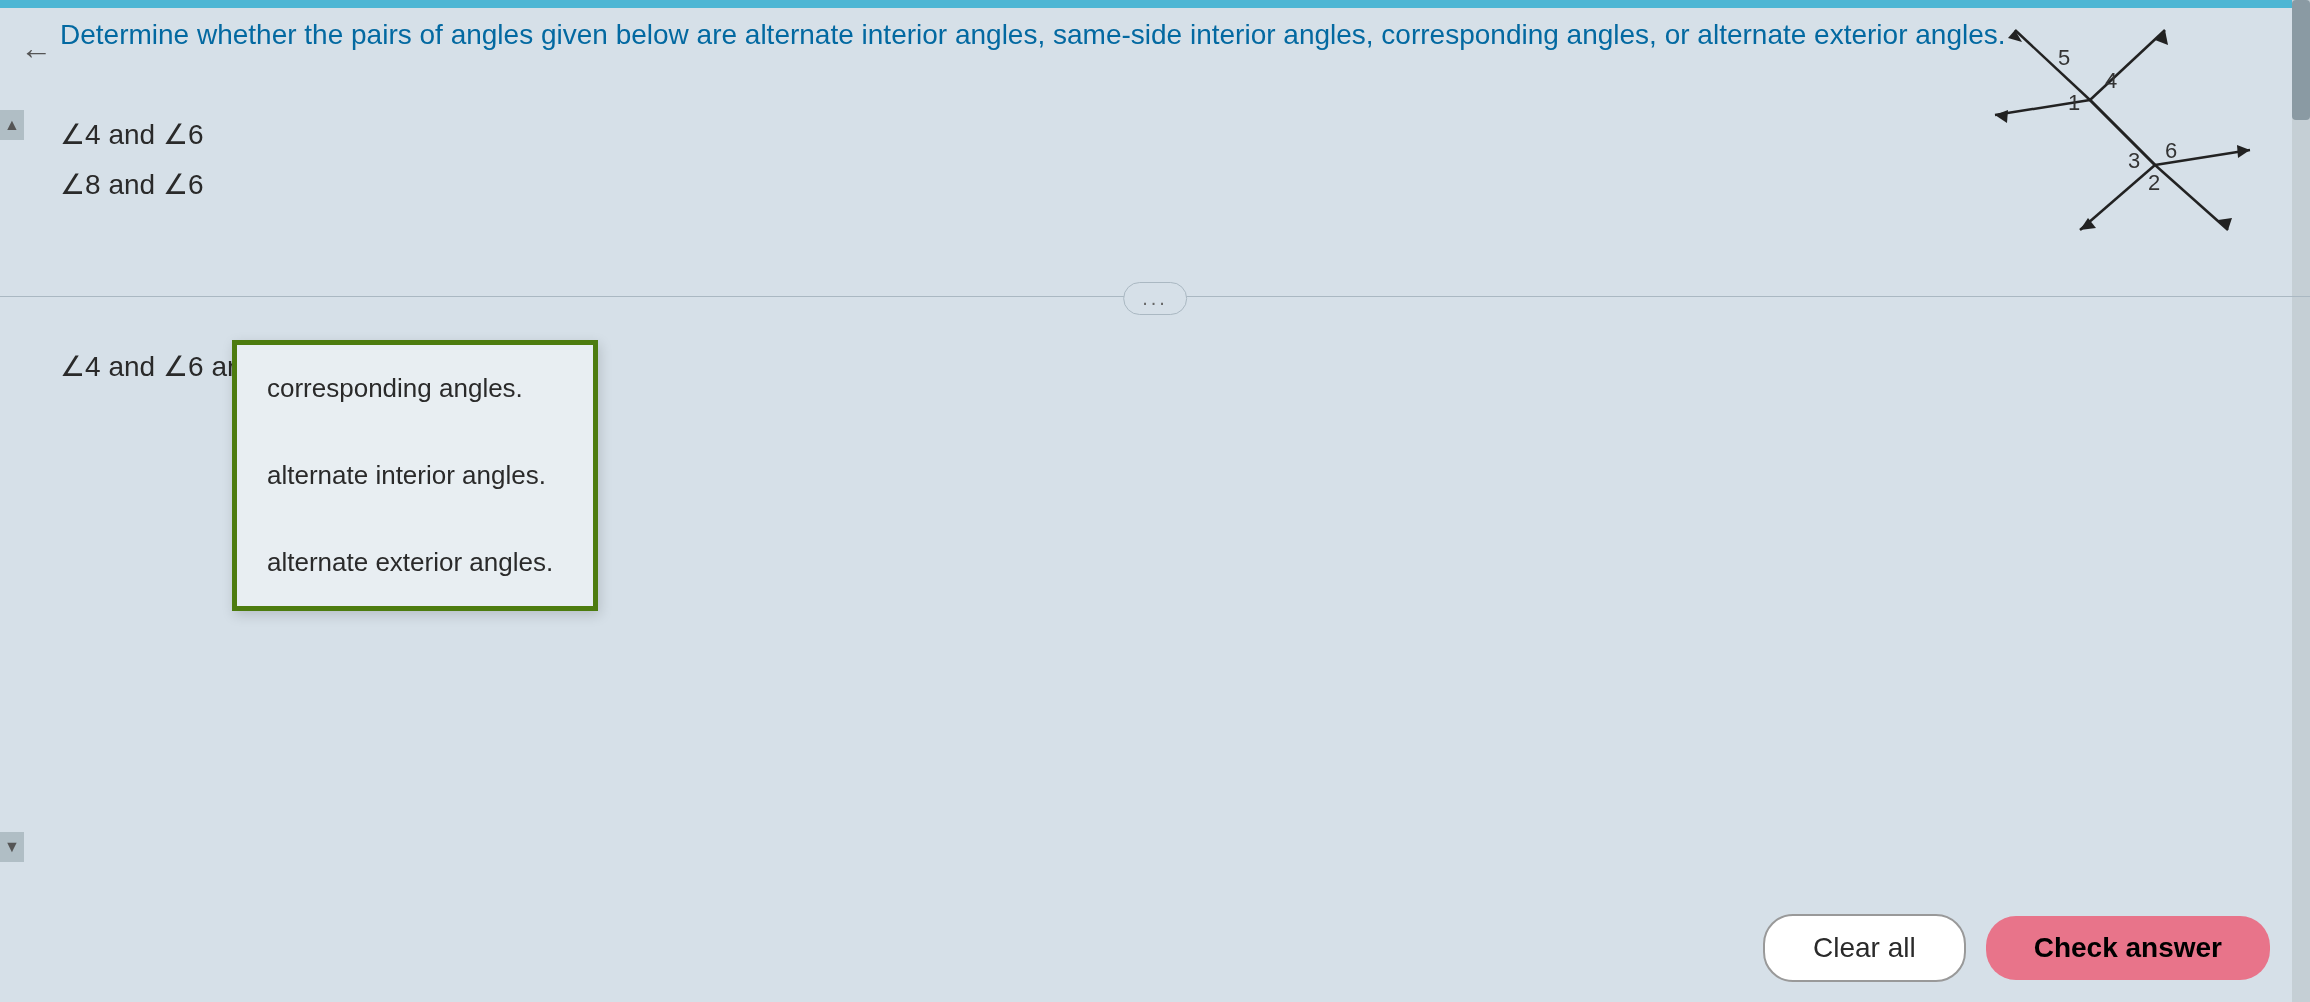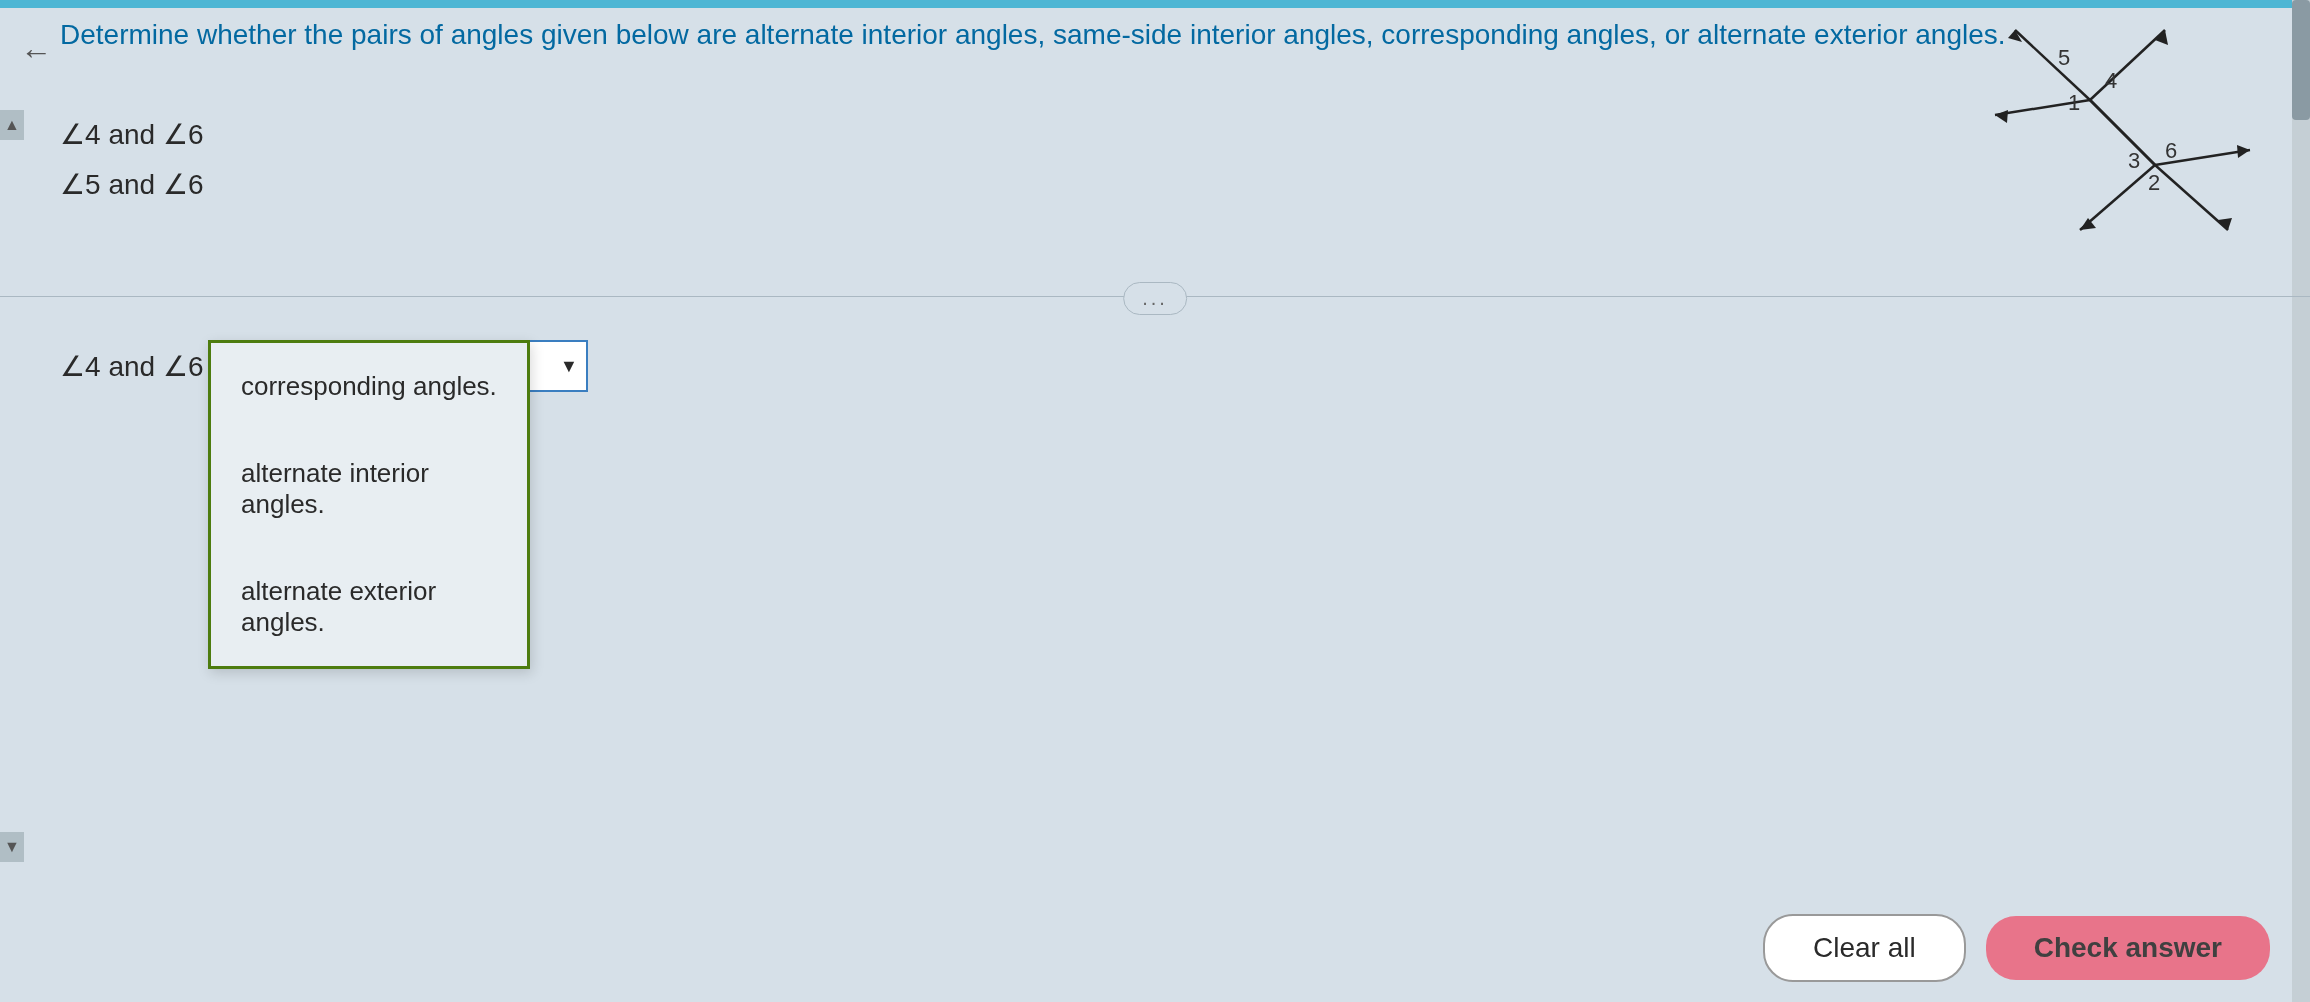--- a/index.html
+++ b/index.html
@@ -125,24 +125,24 @@
       transform: translateY(-50%);
       pointer-events: none;
       font-size: 18px;
       color: #2a2a2a;
     }
 
     
     .dropdown-menu {
       position: absolute;
       top: 340px;
-      left: 208px;
-      width: 322px;
+      left: 232px;
+      width: 366px;
       background: #e8eef2;
-      border: 3px solid #4d7c0f;
+      border: 5px solid #4d7c0f;
       box-shadow: 2px 4px 12px rgba(0,0,0,0.15);
       z-index: 10;
       font-size: 26px;
       color: #2a2a2a;
     }
 
     .dropdown-menu-item {
       padding: 28px 30px;
       cursor: pointer;
       border-bottom: none;
@@ -168,21 +168,21 @@
       color: #2a2a2a;
       cursor: pointer;
     }
 
     .check-answer-btn {
       background: #e8748a;
       border: none;
       border-radius: 30px;
       padding: 16px 48px;
       font-size: 28px;
-      color: #404040;
+      color: #000000;
       cursor: pointer;
       font-weight: bold;
     }
 
     
     .scrollbar {
       position: absolute;
       right: 0;
       top: 0;
       width: 18px;
@@ -242,21 +242,21 @@
 
 <div class="back-arrow">←</div>
 
 <div class="side-arrow-up">▲</div>
 <div class="side-arrow-down">▼</div>
 
 <div class="question-area">Determine whether the pairs of angles given below are alternate interior angles, same-side interior angles, corresponding angles, or alternate exterior angles.</div>
 
 <div class="angle-pairs">
   <div>∠4 and ∠6</div>
-  <div>∠5 and ∠6</div>
+  <div>∠8 and ∠6</div>
 </div>
 
 <div class="diagram-container">
   <svg viewBox="0 0 280 230" xmlns="http://www.w3.org/2000/svg">
 
     <line x1="110" y1="90" x2="35" y2="20" stroke="#222" stroke-width="2.5"></line>
     <polygon points="35,20 42,32 28,28" fill="#222"></polygon>
 
     <line x1="110" y1="90" x2="185" y2="20" stroke="#222" stroke-width="2.5"></line>
     <polygon points="185,20 175,30 188,35" fill="#222"></polygon>

